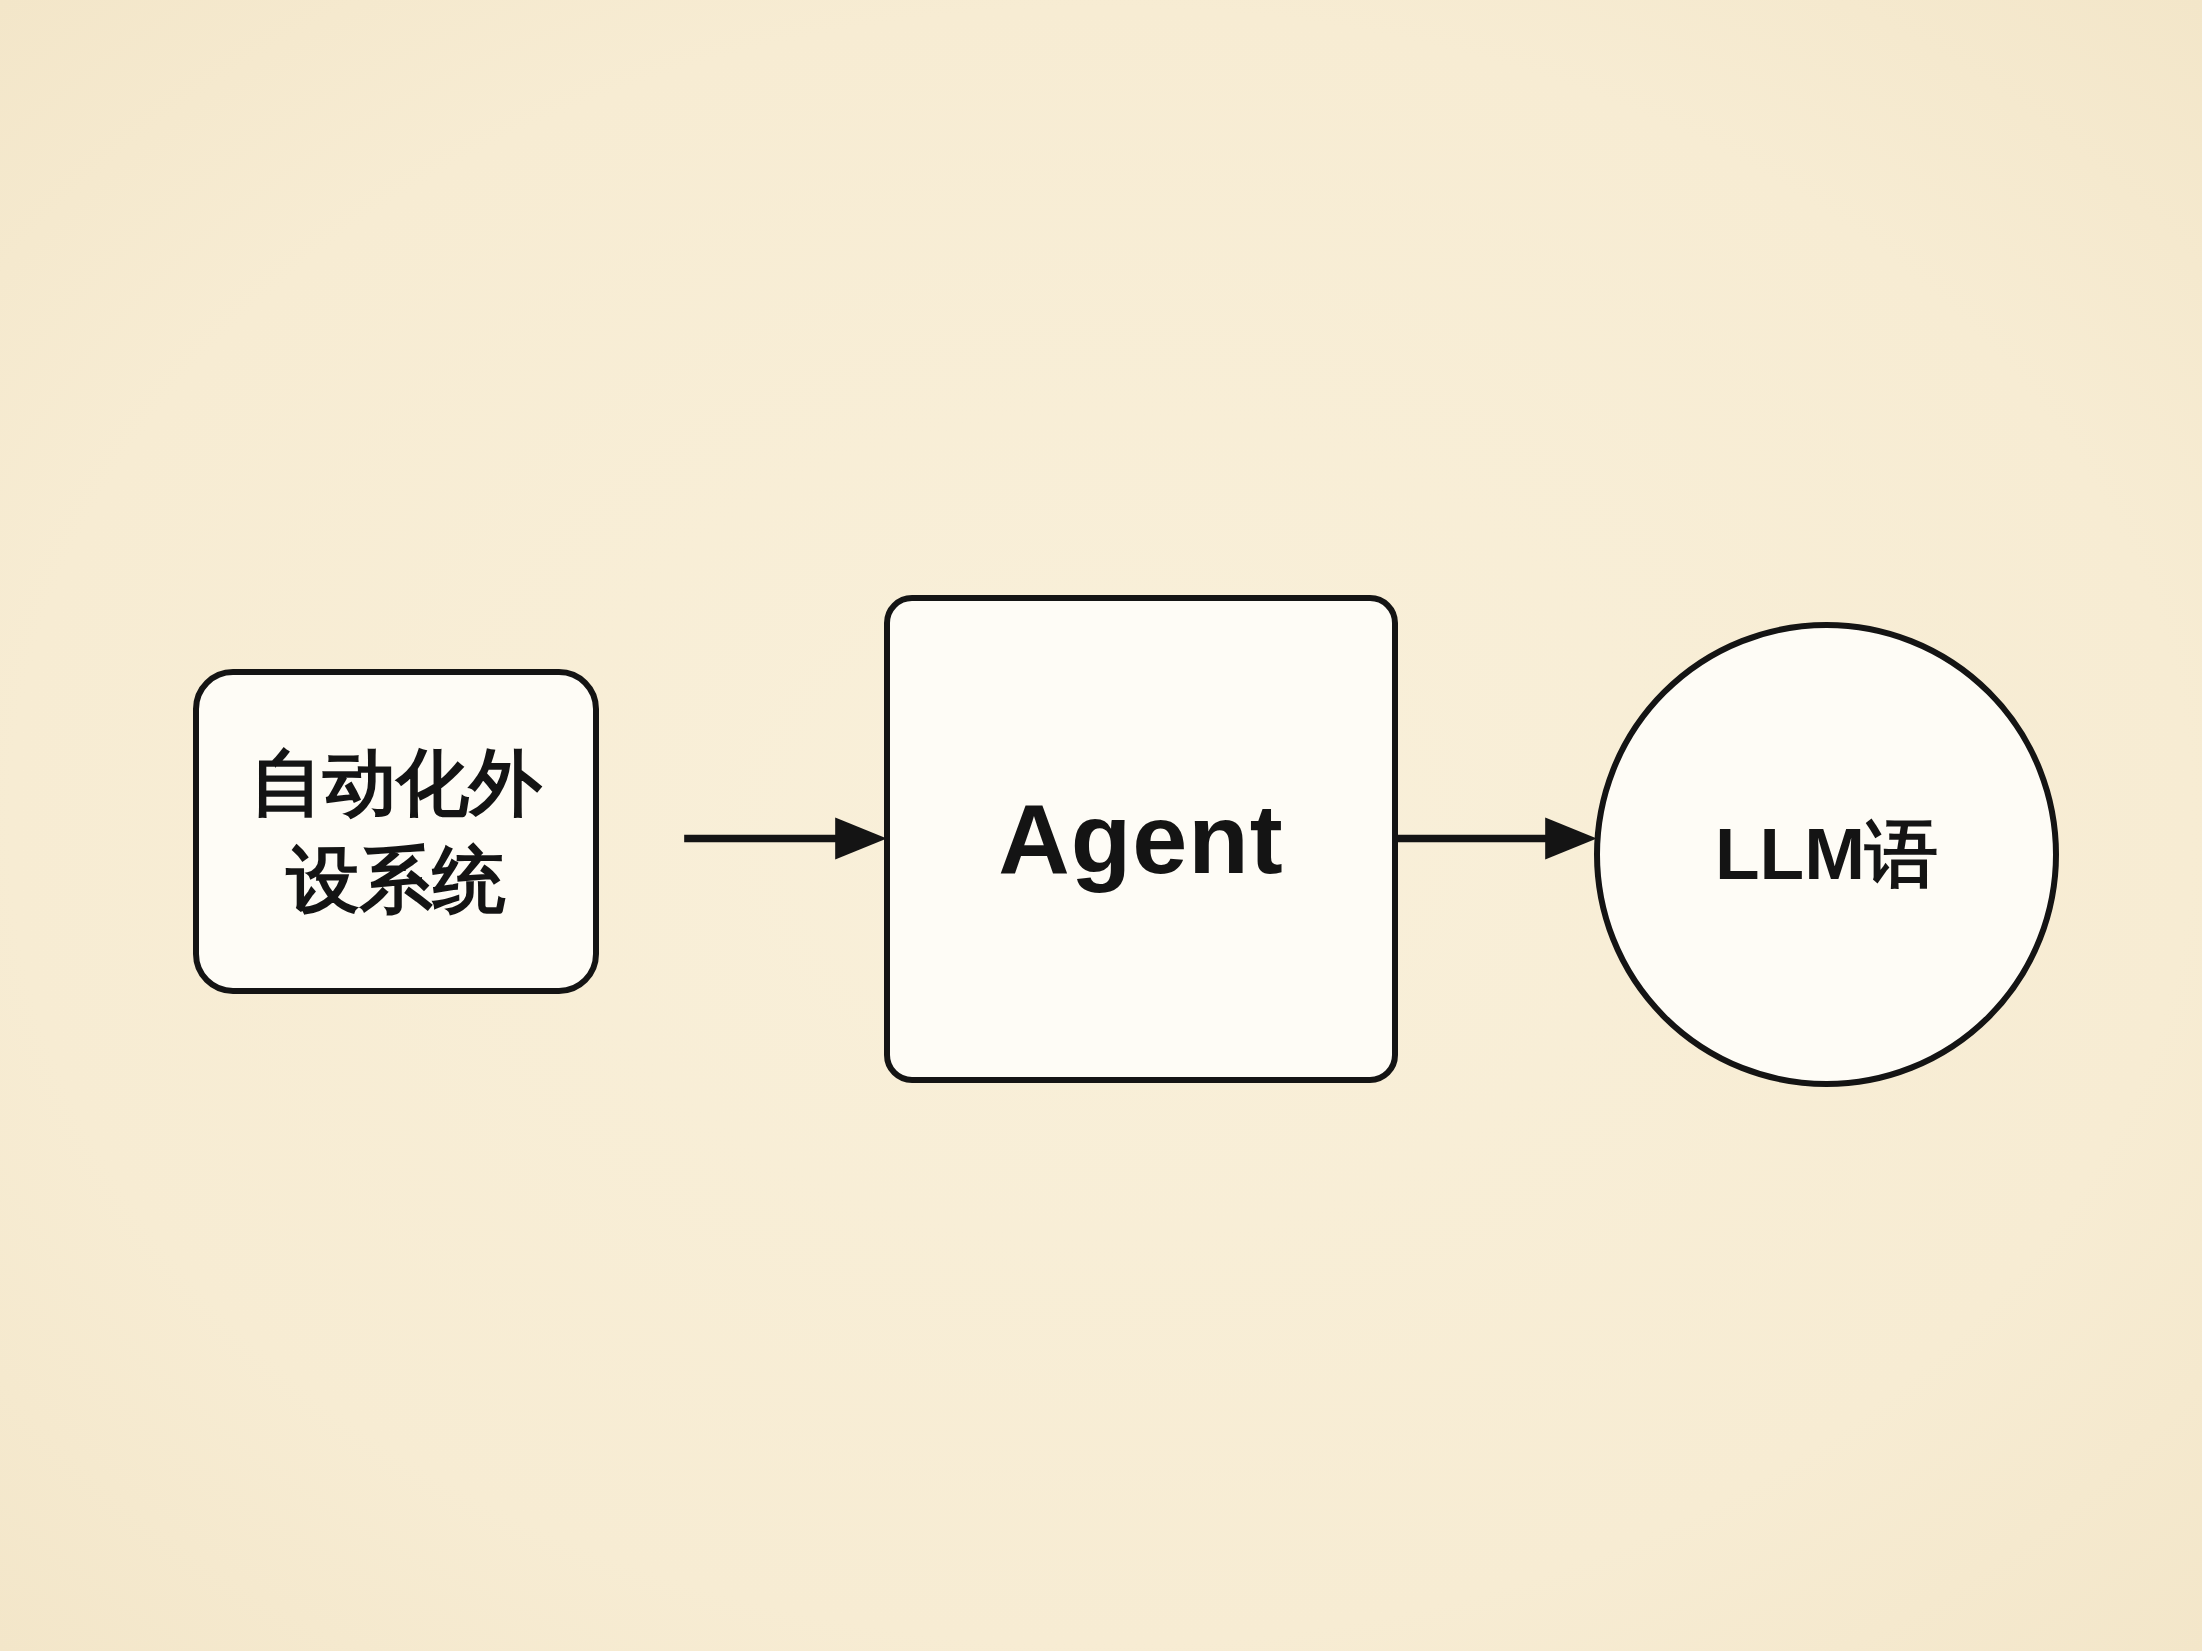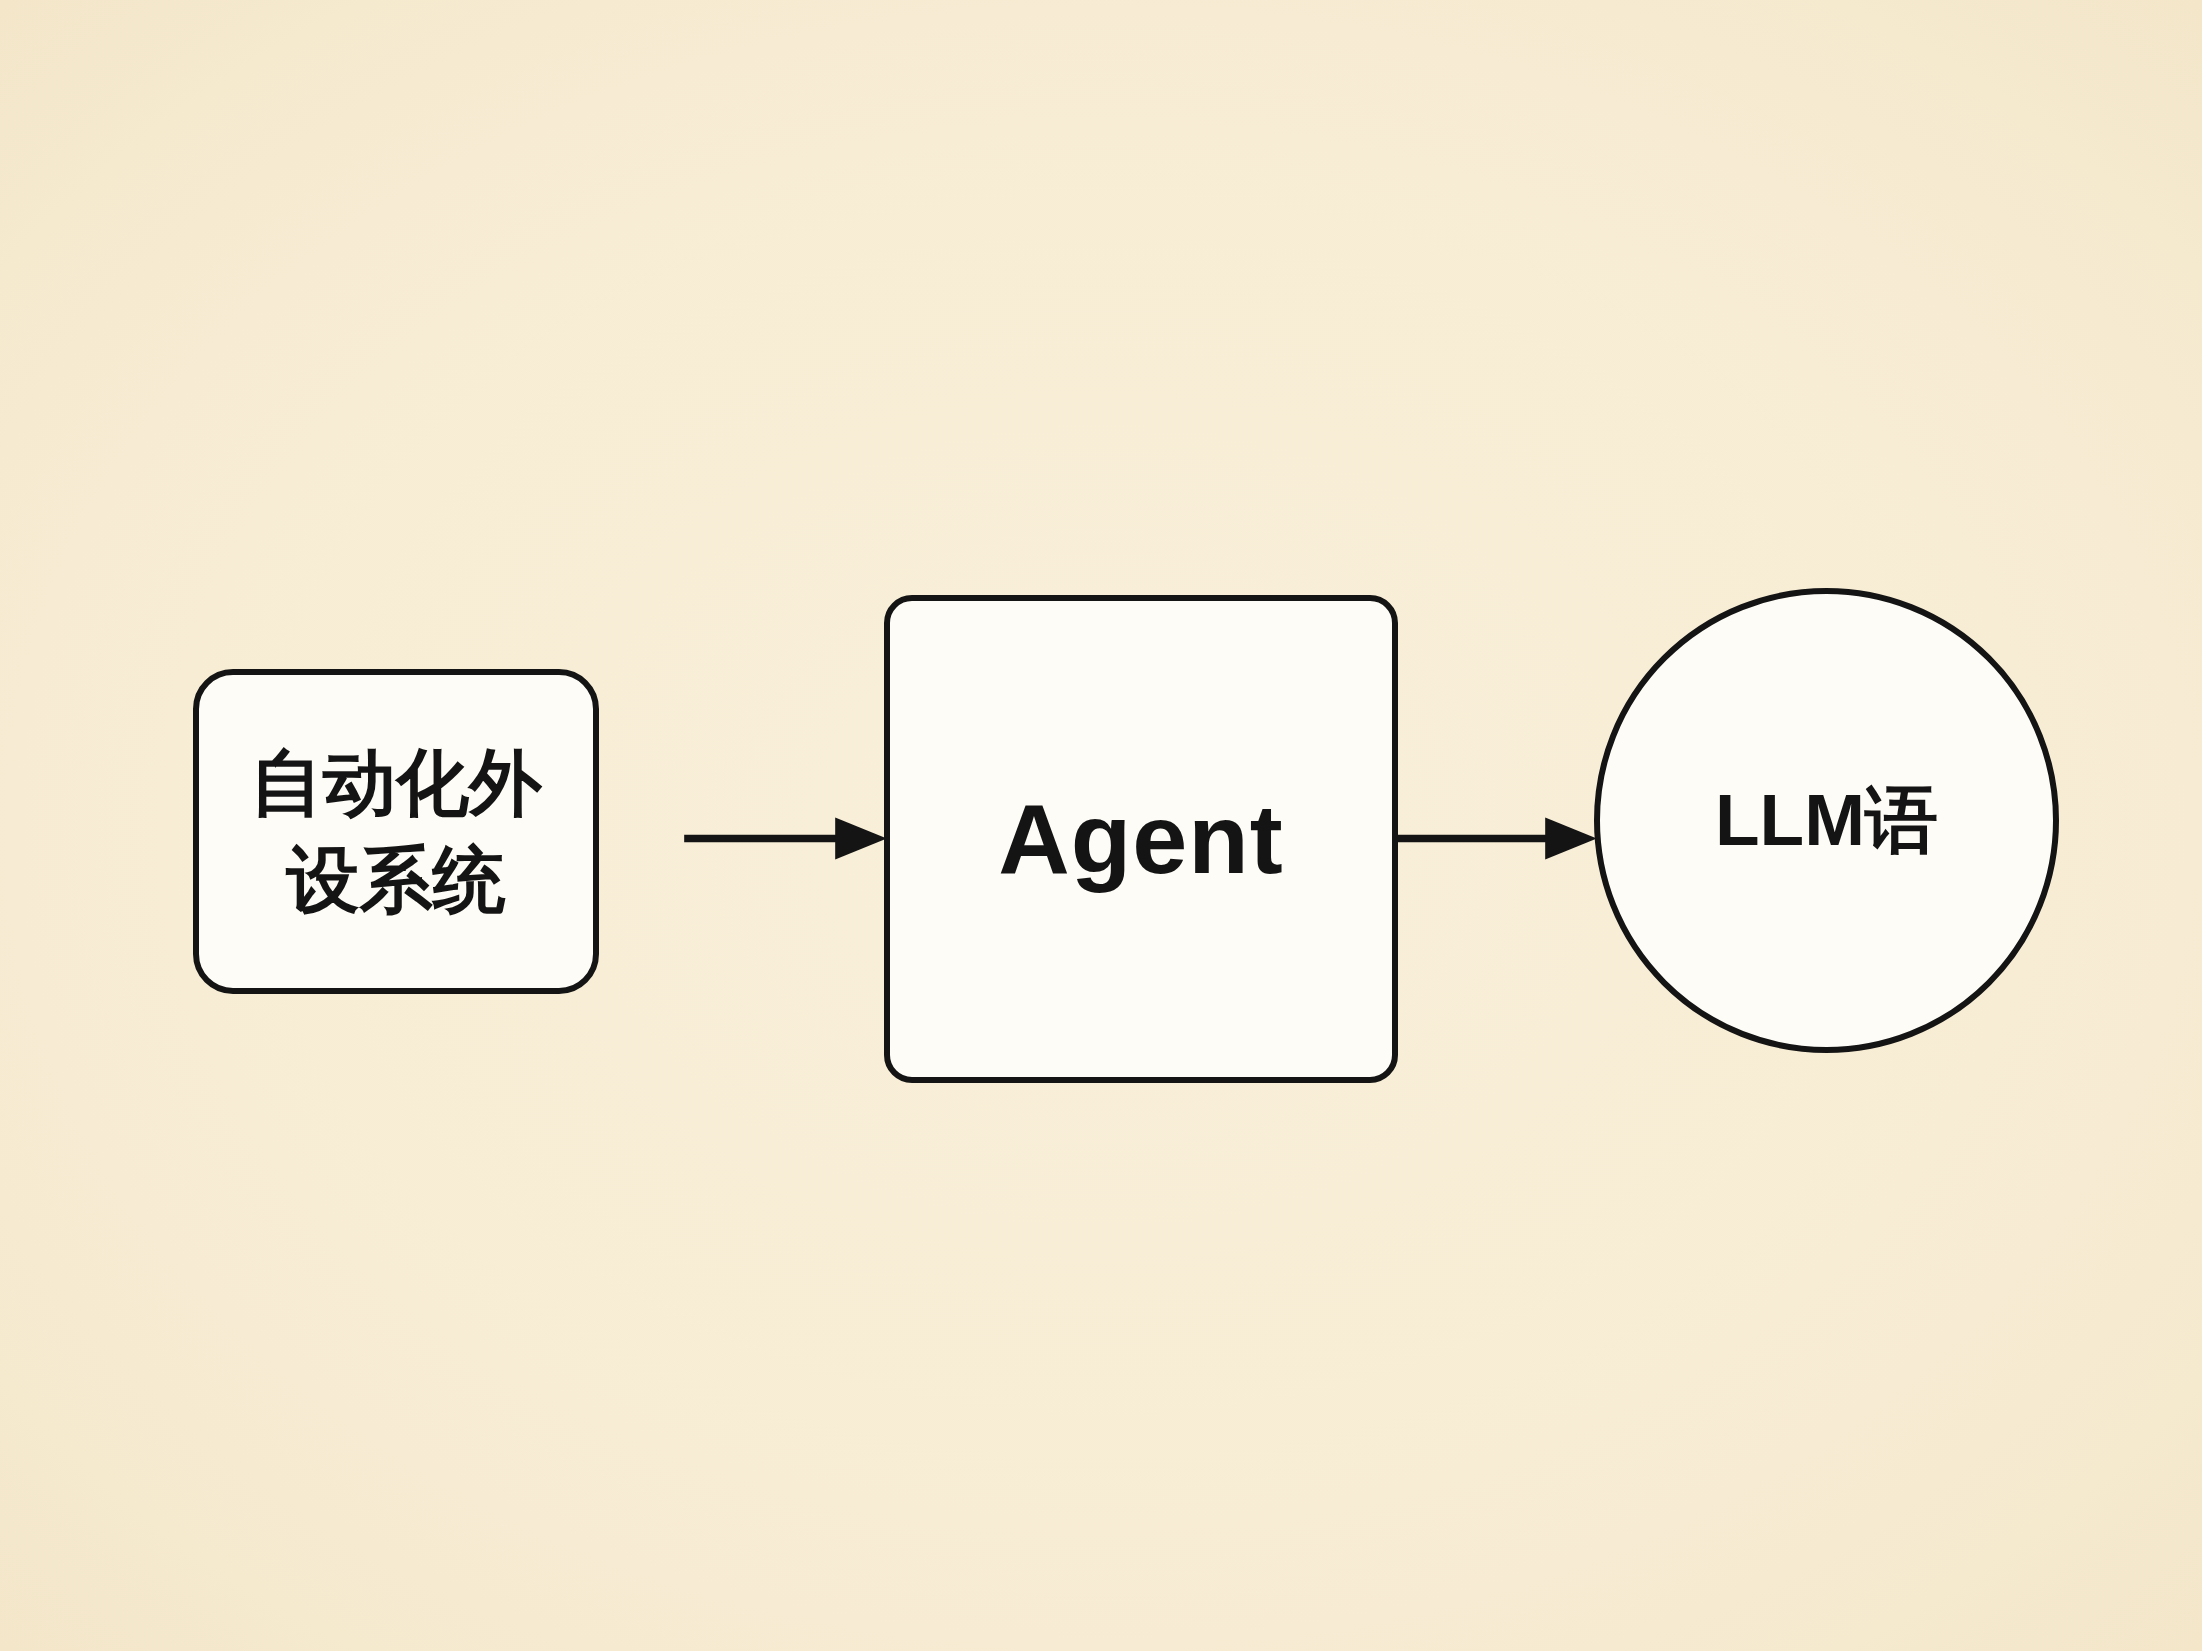--- a/index.html
+++ b/index.html
@@ -47,21 +47,21 @@
     left: 884px;
     top: 595px;
     width: 514px;
     height: 488px;
     border-radius: 28px;
     font-size: 99px;
     letter-spacing: 1px;
   }
   .node-circle {
     left: 1594px;
-    top: 588px;
+    top: 622px;
     width: 465px;
     height: 465px;
     border-radius: 50%;
     font-size: 73px;
     line-height: 1.32;
   }
   .arrow {
     position: absolute;
     display: block;
   }

